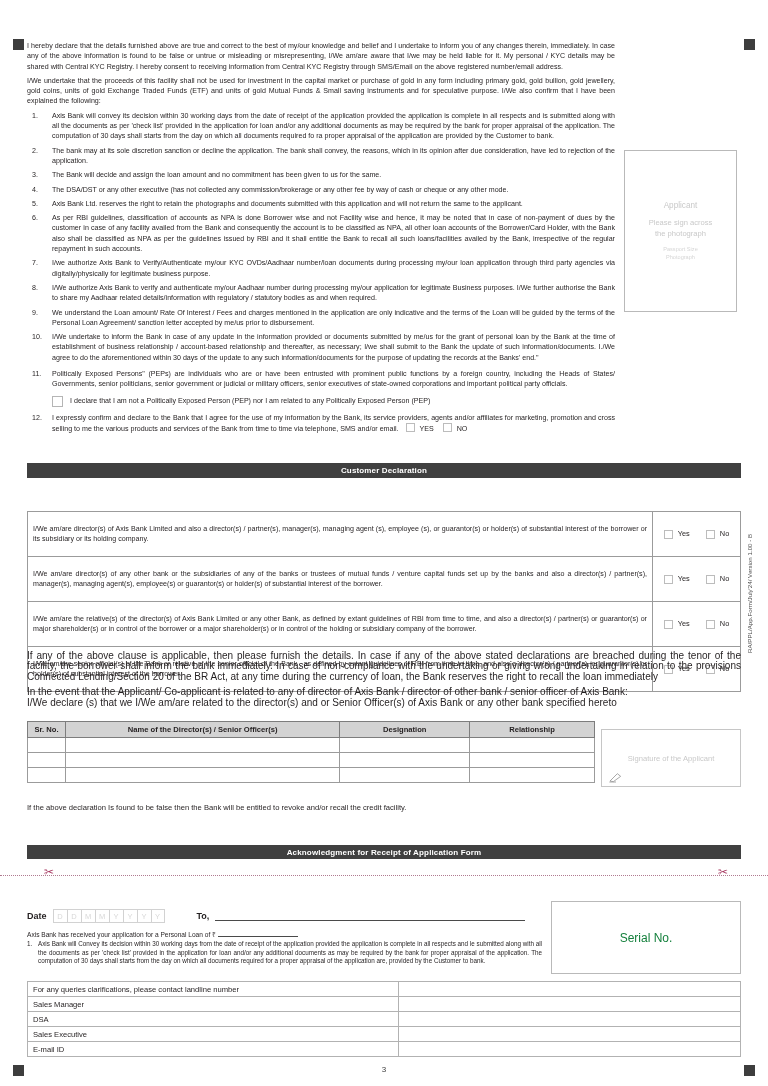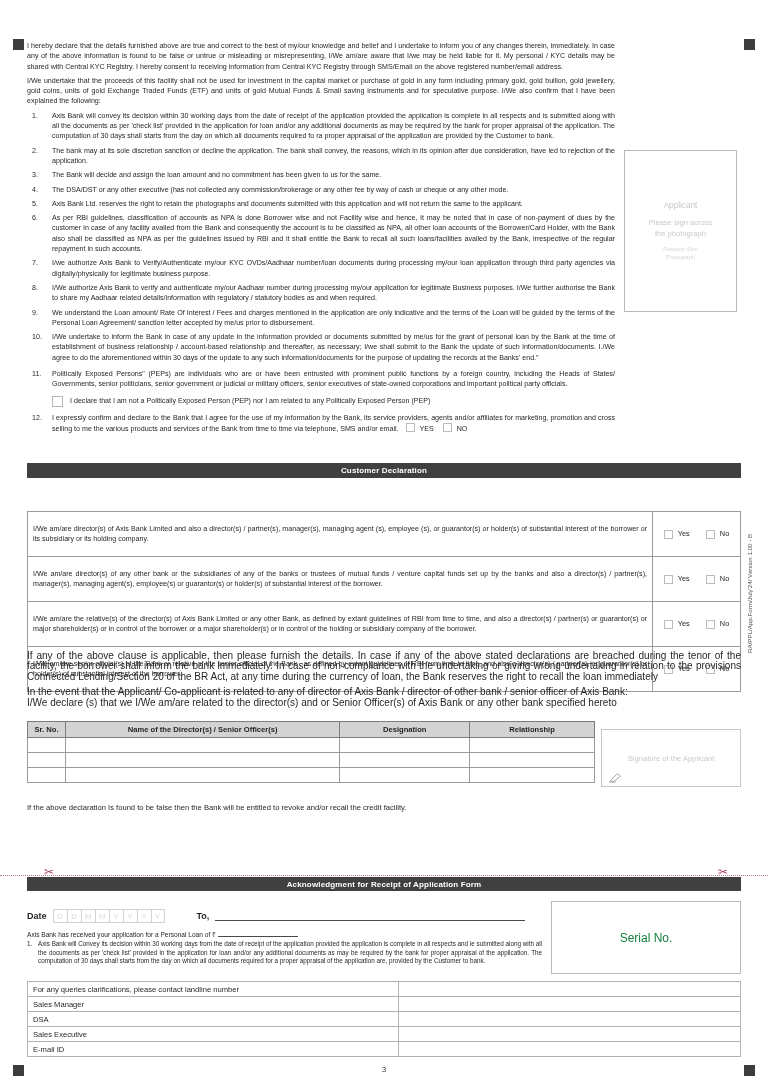--- a/index.html
+++ b/index.html
@@ -319,21 +319,21 @@
   </div>
 
   <div class="txt" style="left:27px; top:786px; width:660px; font-size:7.6px;">If the above declaration Is found to be false then the Bank will be entitled to revoke and/or recall the credit facility.</div>
 
   <div class="vcode">RA/PPL/App.Form/July'24/ Version 1.00 - B</div>
 
   <div class="cutline"></div>
   <div class="scissor sc-l">✂</div>
   <div class="scissor sc-r">✂</div>
 
-  <div class="titlebar" style="left:27px; top:860px; width:714px; height:14px;">
+  <div class="titlebar" style="left:27px; top:828px; width:714px; height:14px;">
     <span>Acknowledgment for Receipt of Application Form</span>
   </div>
 
   <div class="datebox-row">
     <span class="dlabel">Date</span>
     <span class="dcells">
       <span class="dcell">D</span>
       <span class="dcell">D</span>
       <span class="dcell">M</span>
       <span class="dcell">M</span>

